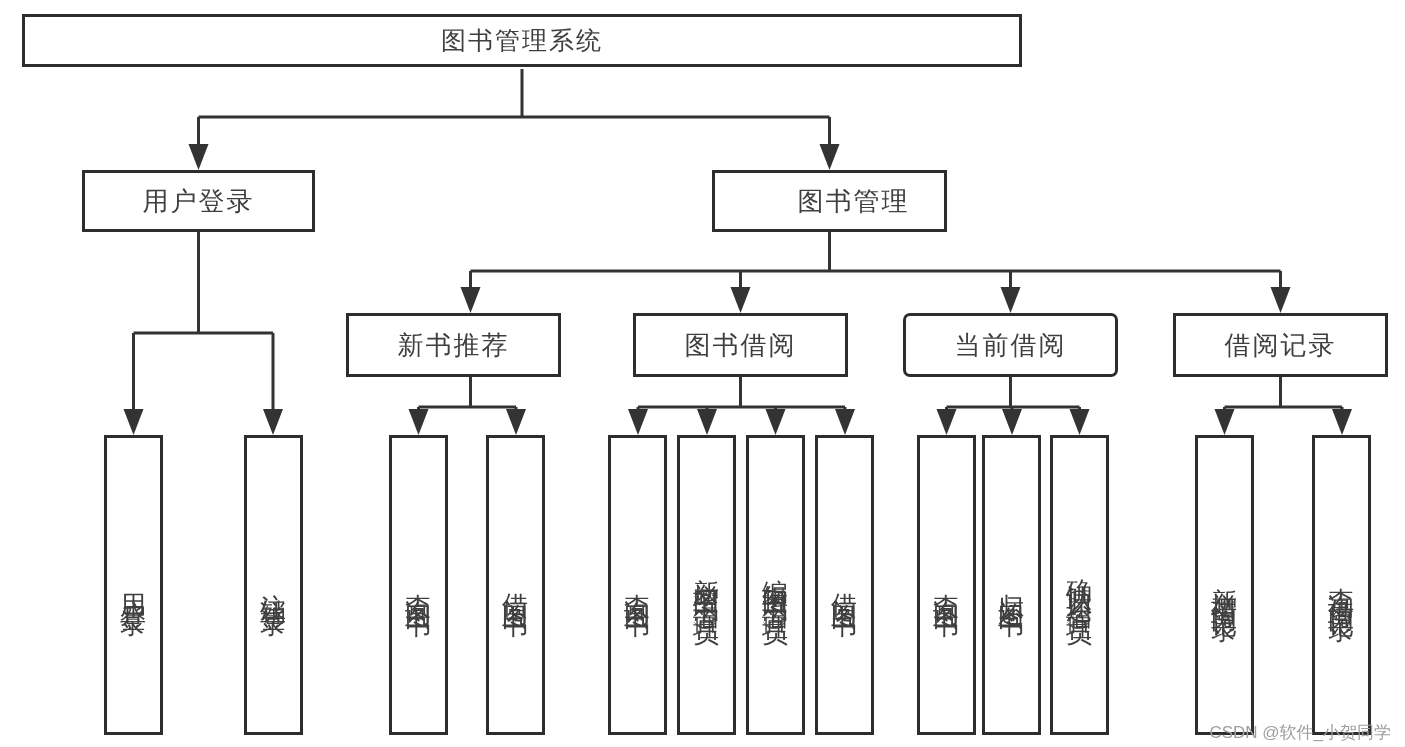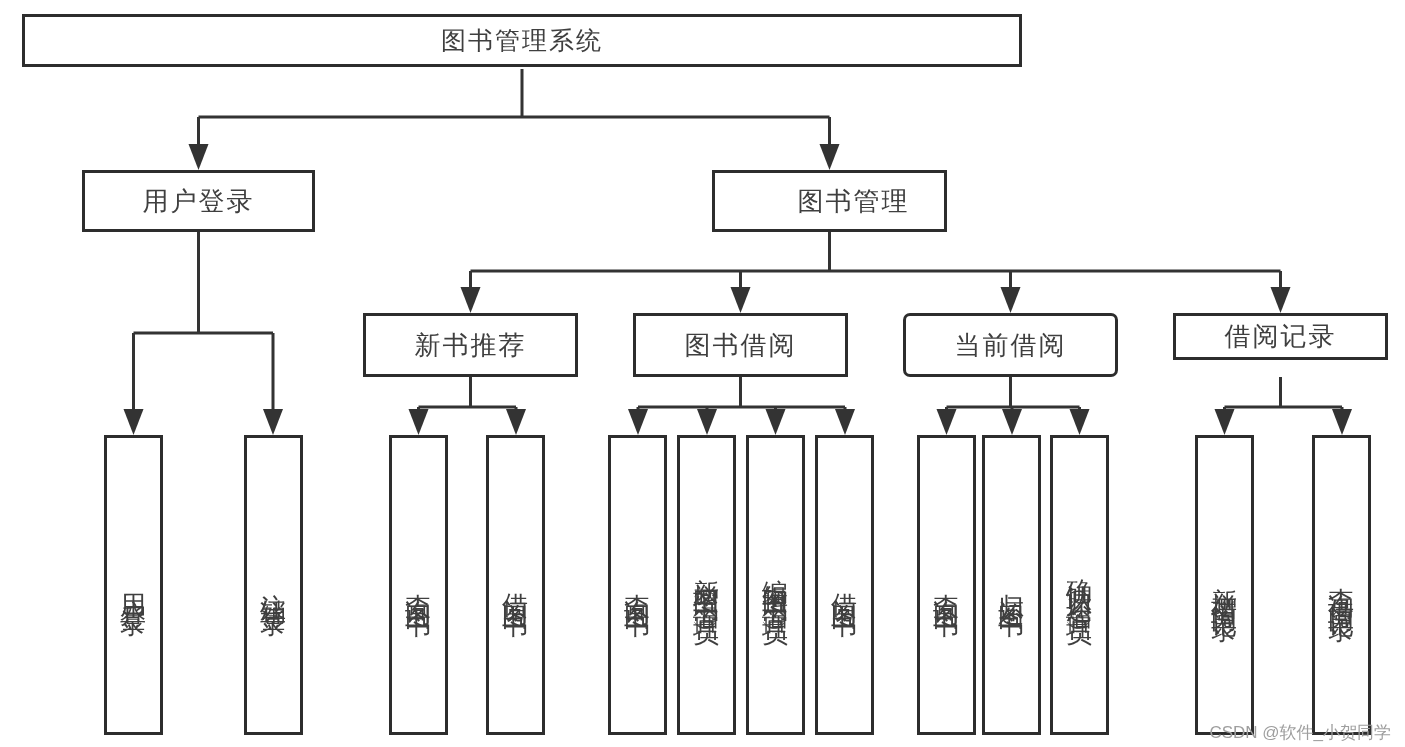--- a/index.html
+++ b/index.html
@@ -110,30 +110,30 @@
     <span>图书管理系统</span>
   </div>
 
   <div class="node hnode" style="left:82px; top:170px; width:233px; height:62px;">
     <span>用户登录</span>
   </div>
   <div class="node hnode" style="left:712px; top:170px; width:235px; height:62px;padding-left:48px;">
     <span>图书管理</span>
   </div>
 
-  <div class="node hnode" style="left:363px; top:313px; width:215px; height:64px;">
+  <div class="node hnode" style="left:346px; top:313px; width:215px; height:64px;">
     <span>新书推荐</span>
   </div>
   <div class="node hnode" style="left:633px; top:313px; width:215px; height:64px;">
     <span>图书借阅</span>
   </div>
   <div class="node hnode" style="left:903px; top:313px; width:215px; height:64px;border-radius:7px;">
     <span>当前借阅</span>
   </div>
-  <div class="node hnode" style="left:1173px; top:313px; width:215px; height:47px;">
+  <div class="node hnode" style="left:1173px; top:313px; width:215px; height:64px;">
     <span>借阅记录</span>
   </div>
 
   <div class="node vnode" style="left:104px; top:435px; width:59px; height:300px;">
     <span>用户登录</span>
   </div>
   <div class="node vnode" style="left:244px; top:435px; width:59px; height:300px;">
     <span>注销登录</span>
   </div>
 

